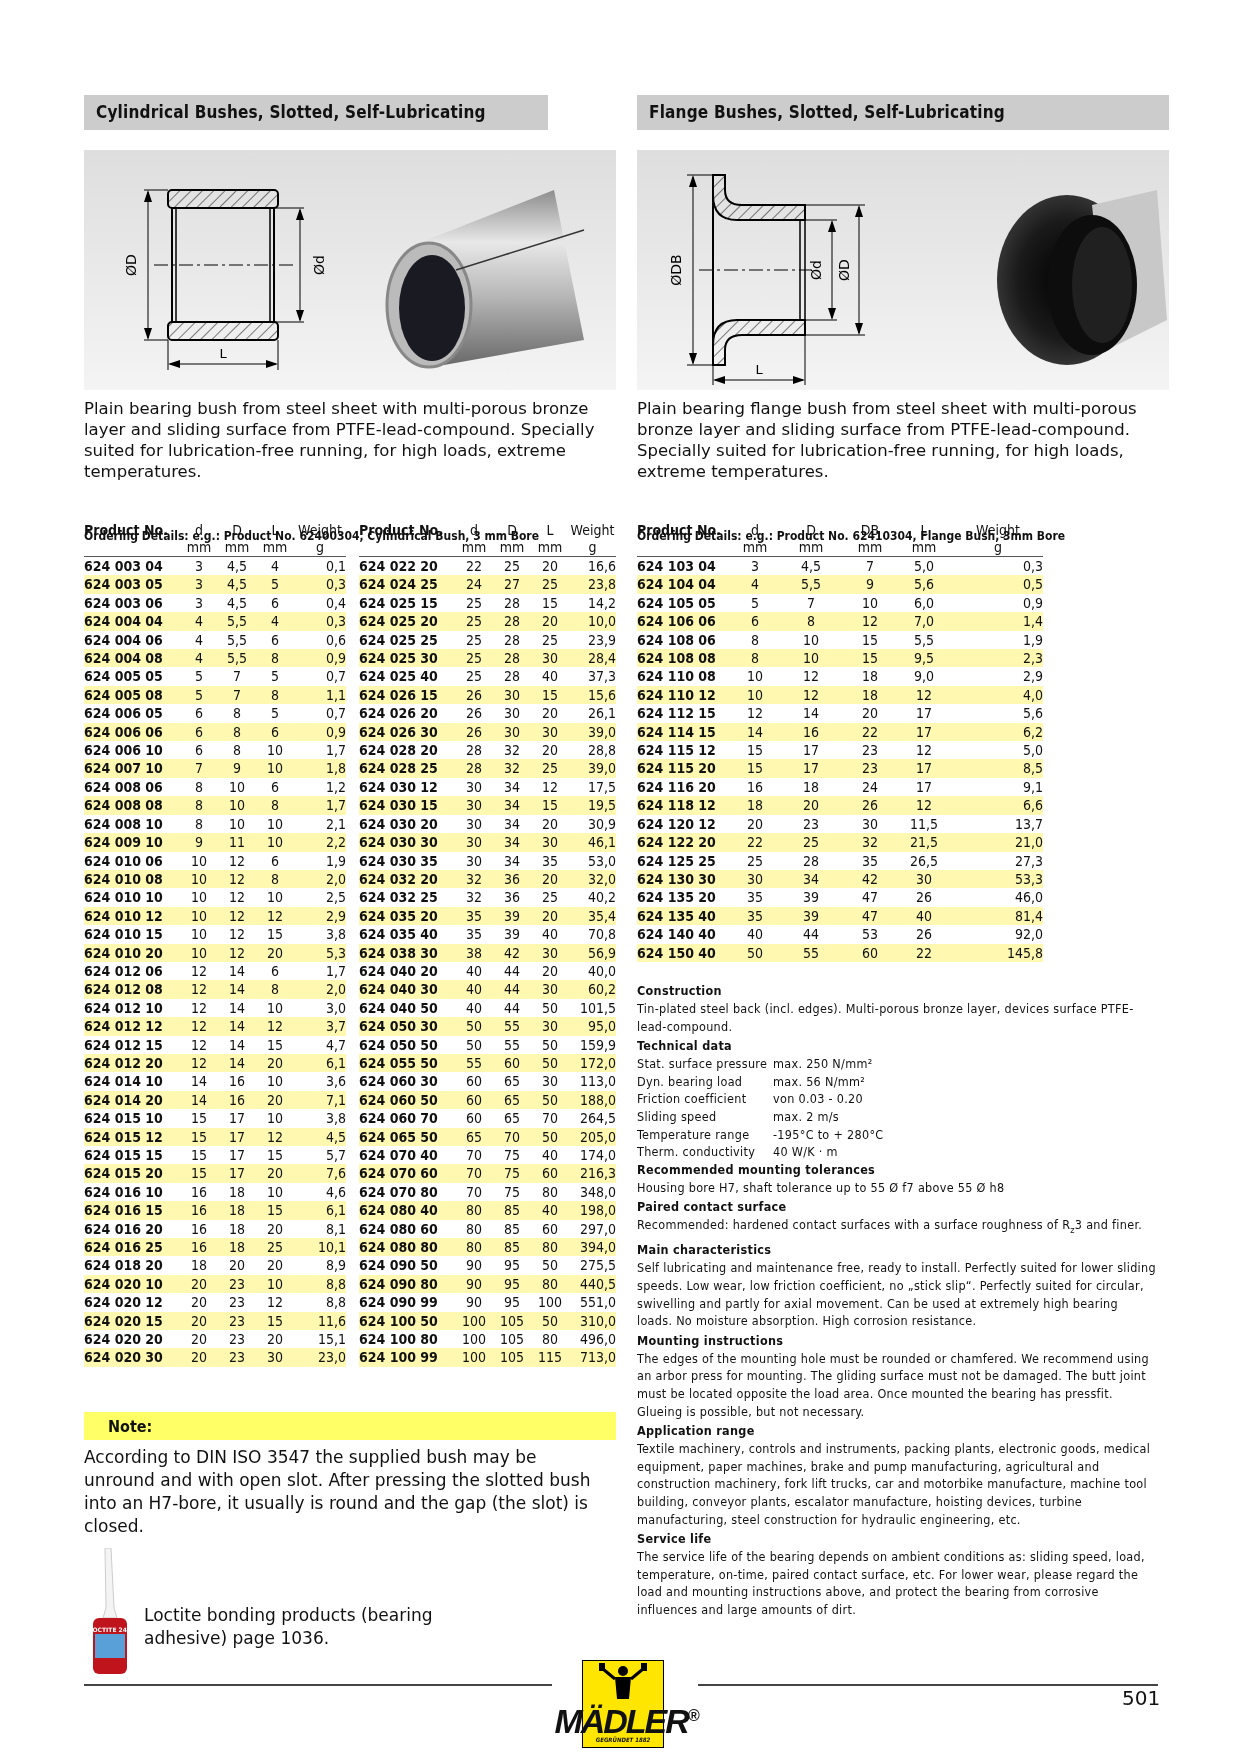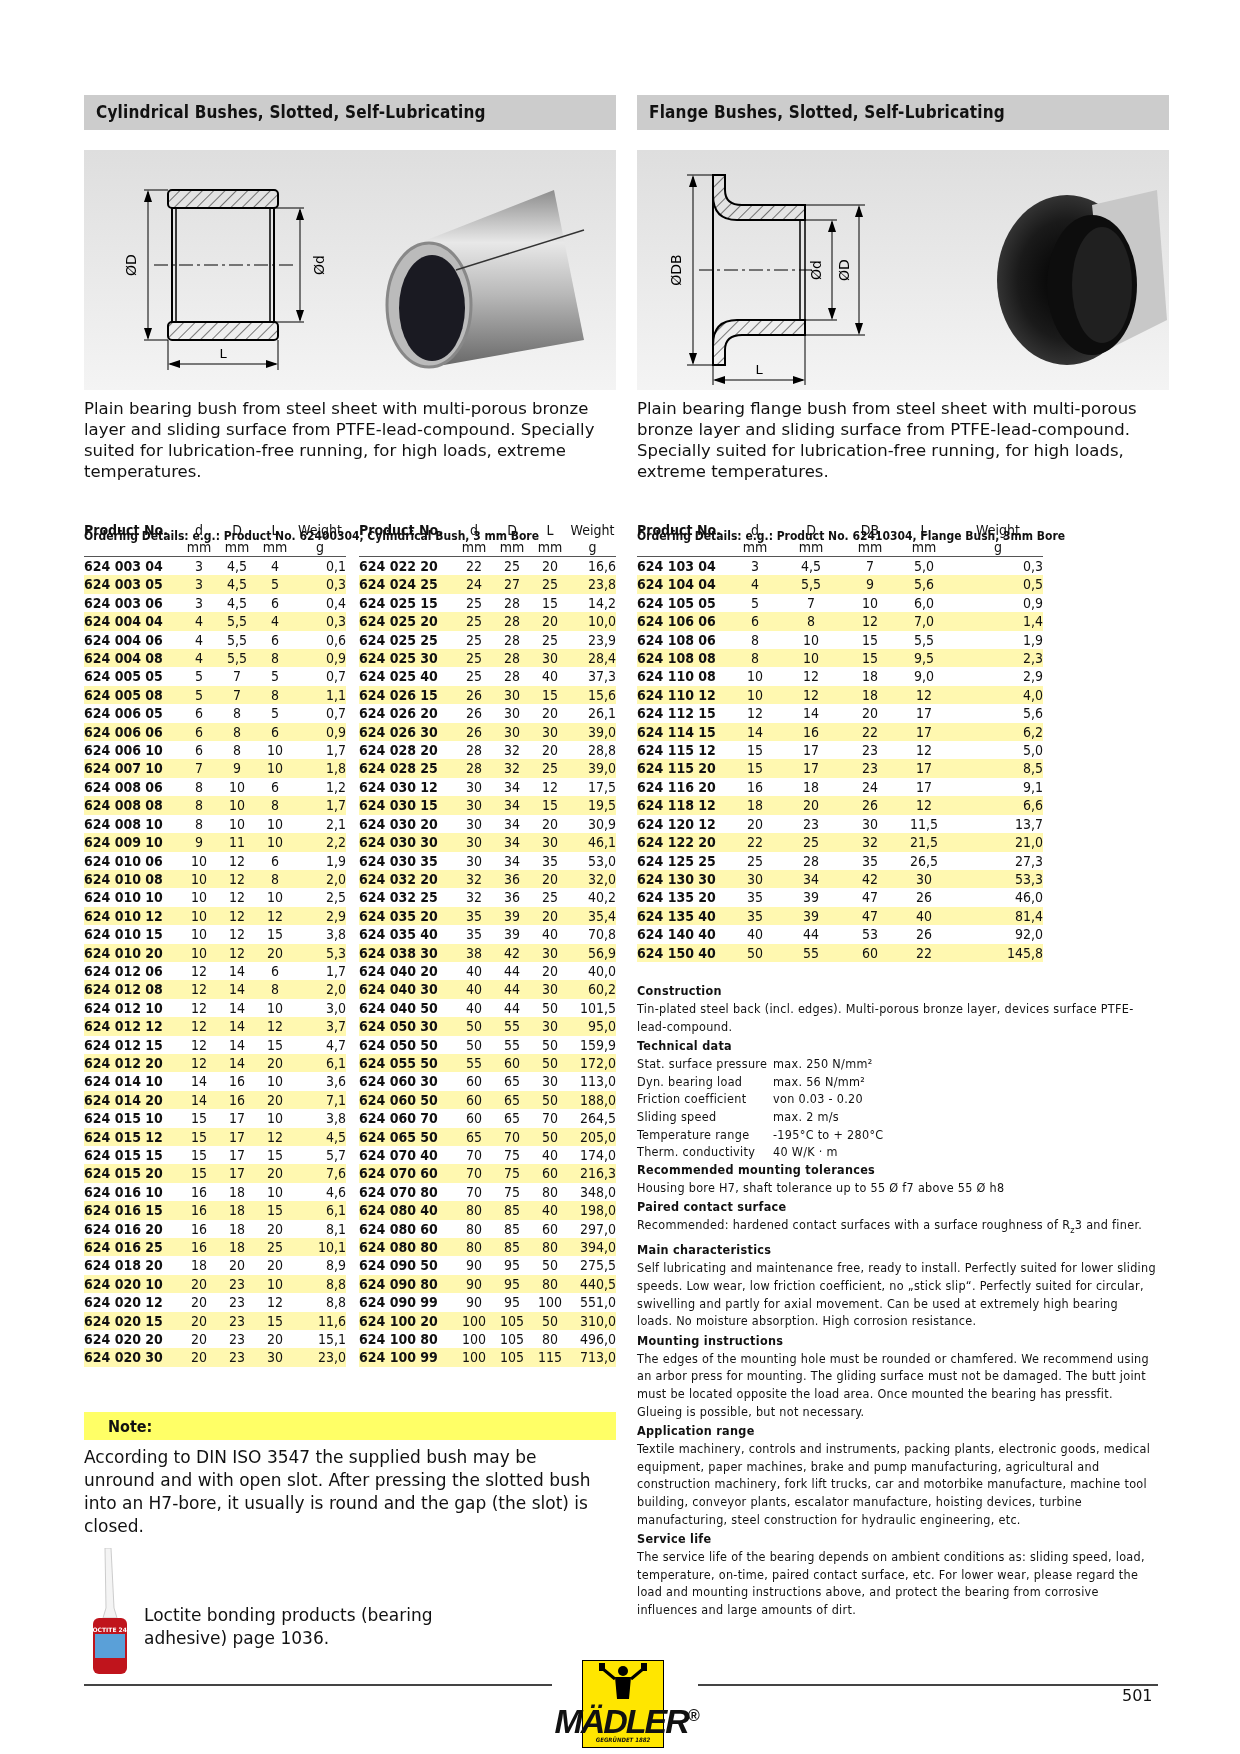--- a/index.html
+++ b/index.html
@@ -25,21 +25,21 @@
   .spec table{border-collapse:collapse;font-size:12.5px;}
   .spec table td{padding:0;line-height:17.6px;vertical-align:top;}
   .spec table td.k{width:136px;}
   .note-band{background:#ffff66;height:28px;font-weight:bold;font-size:16px;line-height:30px;padding-left:24px;box-sizing:border-box;}
   .note-txt{font-size:17px;line-height:23px;font-family:"DejaVu Sans","Liberation Sans",sans-serif;}
   .rule{height:2px;background:#444;}
 </style>
 </head>
 <body>
 
-<div class="abs hdr" style="left:84px;top:95px;width:532px;">
+<div class="abs hdr" style="left:84px;top:95px;width:464px;">
   <span>Cylindrical Bushes, Slotted, Self-Lubricating</span>
 </div>
 
 <div class="abs imgbox" style="left:84px;top:150px;width:532px;height:240px;">
   <svg width="532" height="240">
     <defs>
       <pattern id="hatch" width="8" height="8" patternUnits="userSpaceOnUse" patternTransform="rotate(45)">
         <line x1="0" y1="0" x2="0" y2="8" stroke="#000" stroke-width="1"></line>
       </pattern>
     </defs>
@@ -738,21 +738,21 @@
         <td class="w">440,5</td>
       </tr>
       <tr>
         <td class="pn">624 090 99</td>
         <td>90</td>
         <td>95</td>
         <td>100</td>
         <td class="w">551,0</td>
       </tr>
       <tr>
-        <td class="pn">624 100 20</td>
+        <td class="pn">624 100 50</td>
         <td>100</td>
         <td>105</td>
         <td>50</td>
         <td class="w">310,0</td>
       </tr>
       <tr>
         <td class="pn">624 100 80</td>
         <td>100</td>
         <td>105</td>
         <td>80</td>
@@ -1113,13 +1113,13 @@
       <rect x="16" y="2" width="6" height="8" fill="#000"></rect>
         <rect x="58" y="2" width="6" height="8" fill="#000"></rect>
     </svg>
     <div style="position:absolute;left:0;right:0;bottom:4px;font-size:6px;text-align:center;font-weight:bold;font-style:italic;">GEGRÜNDET 1882</div>
   </div>
   <div style="position:absolute;left:0;top:38px;width:160px;text-align:center;font-size:34px;font-weight:bold;font-style:italic;letter-spacing:-2px;line-height:36px;font-family:'Liberation Sans',sans-serif;">
     <span>MÄDLER</span><sup style="font-size:16px;">®</sup>
   </div>
 </div>
 
-<div class="abs" style="left:1122px;top:1686px;font-size:16px;font-family:'DejaVu Sans',sans-serif;text-align:center;">501</div>
+<div class="abs" style="left:1122px;top:1686px;font-size:20px;font-family:'DejaVu Sans',sans-serif;text-align:center;">501</div>
 
 </body></html>

